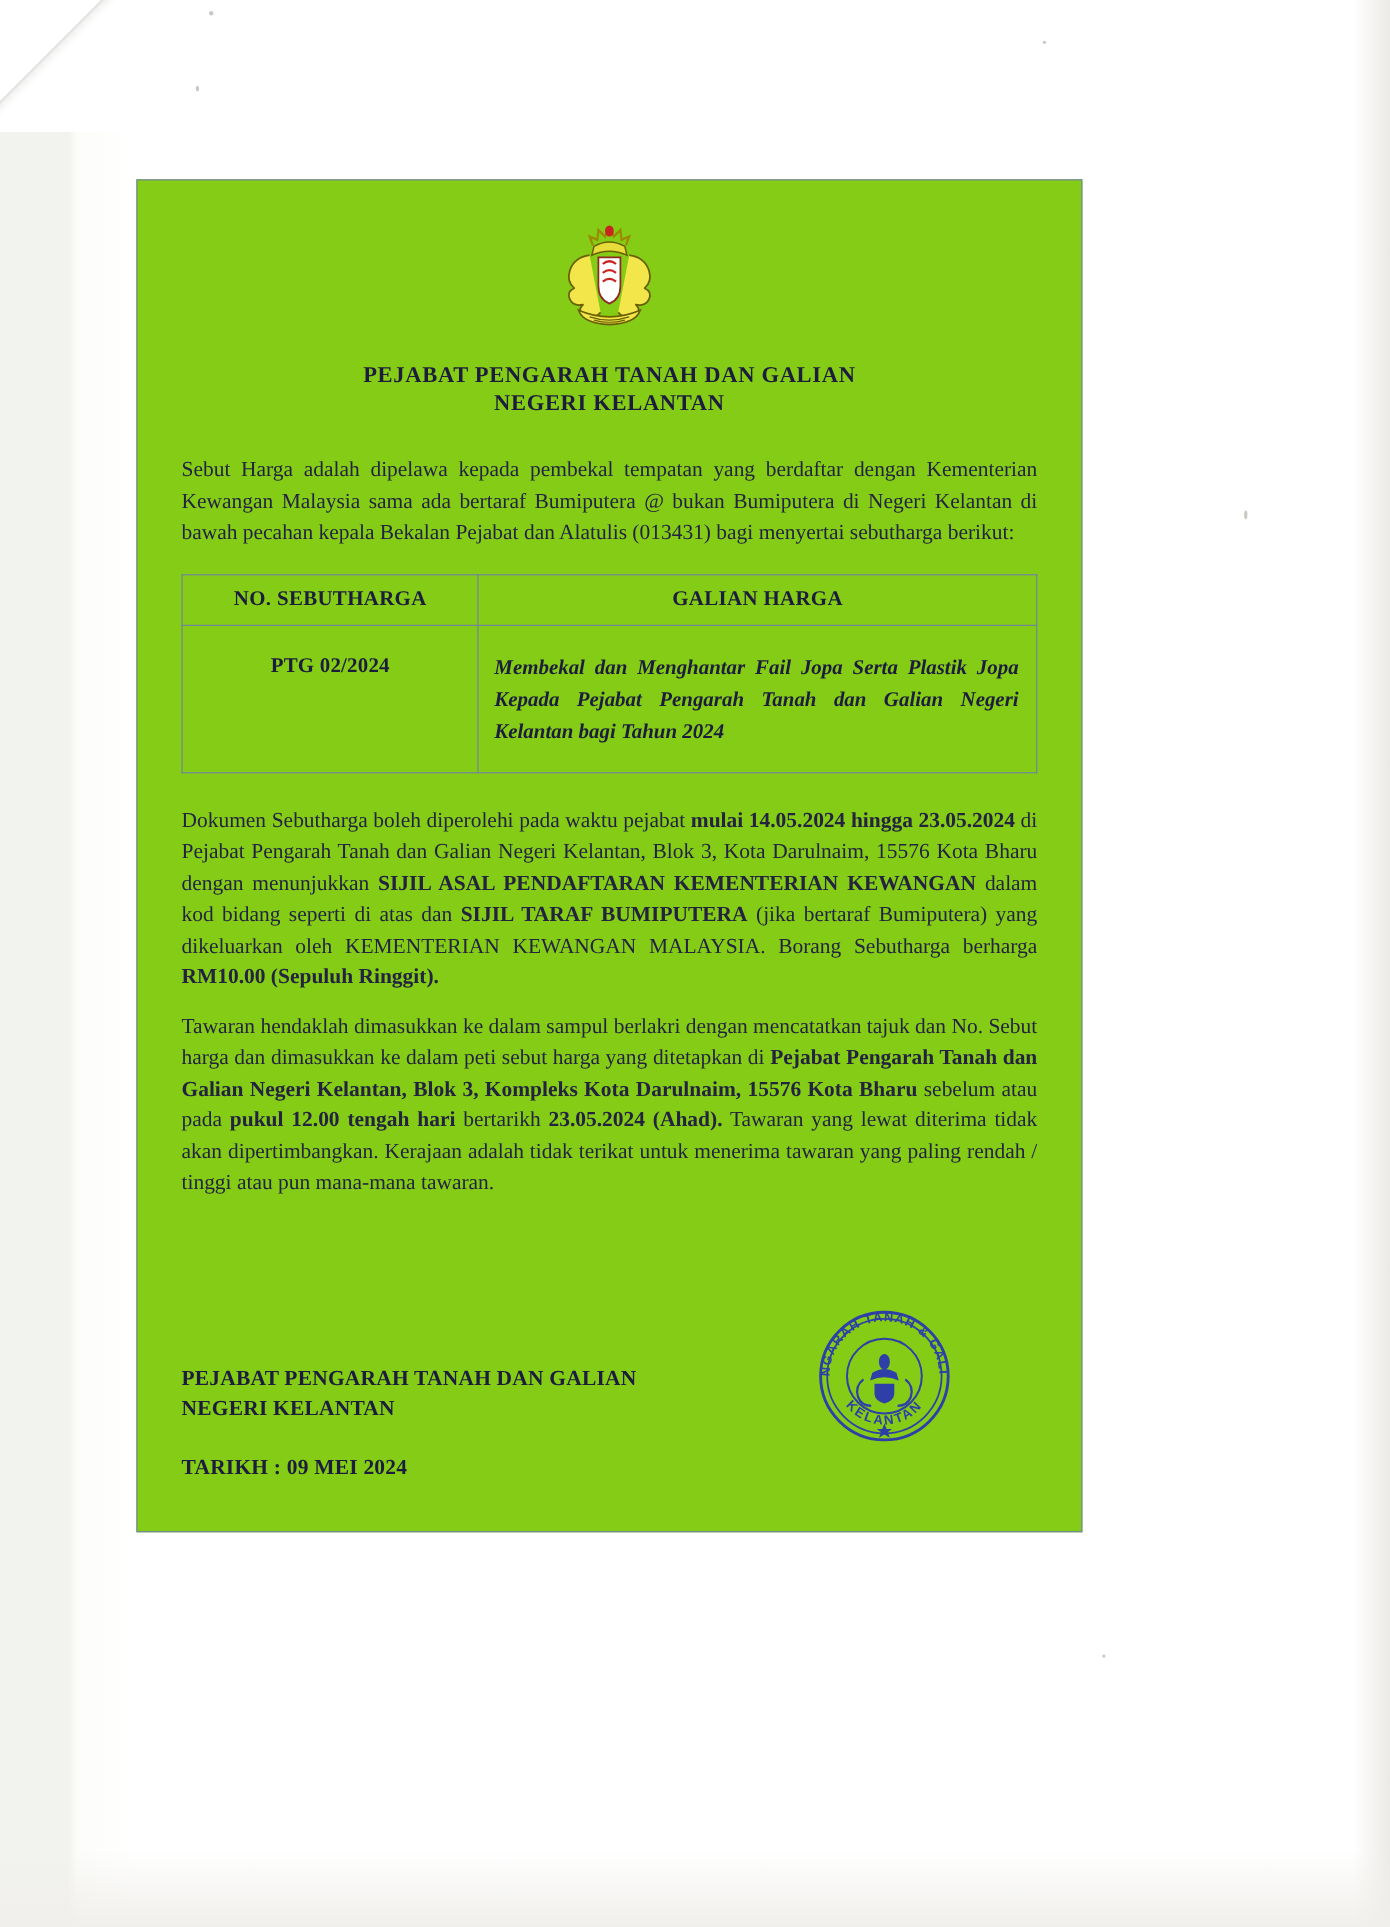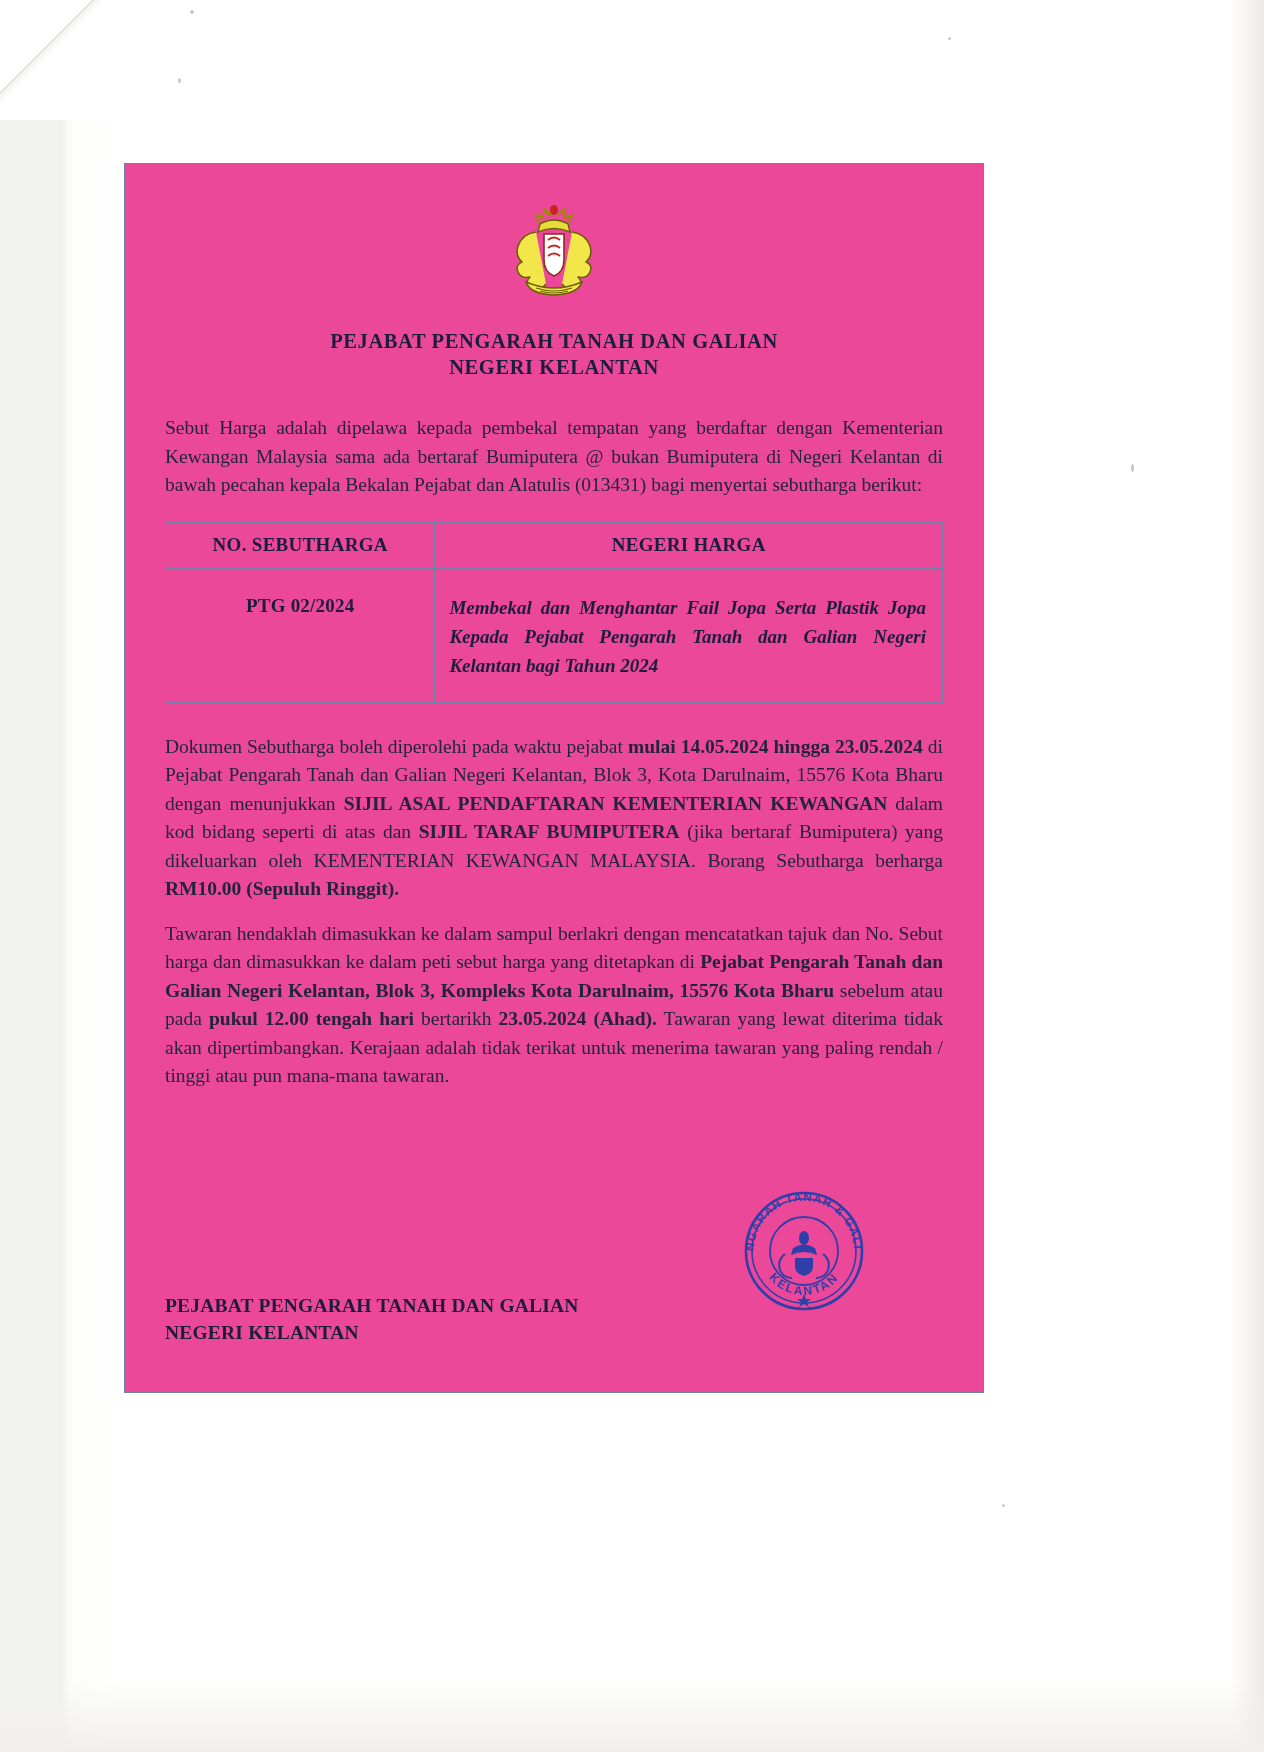--- a/index.html
+++ b/index.html
@@ -49,21 +49,21 @@
   }
 
   
   .page-frame {
     position: absolute;
     left: 124px;
     top: 163px;
     width: 860px;
     height: 1230px;
     border: 1.5px solid #6f7fa8;
-    background: #ec4899;
+    background: #84cc16;
     box-sizing: border-box;
   }
 
   .page-inner {
     position: absolute;
     left: 40px;
     right: 40px;
     top: 22px;
   }
 
@@ -229,40 +229,41 @@
 
     <div class="hdr hdr-l1">PEJABAT PENGARAH TANAH DAN GALIAN</div>
     <div class="hdr hdr-l2">NEGERI KELANTAN</div>
 
     <p class="para para-intro">Sebut Harga adalah dipelawa kepada pembekal tempatan yang berdaftar dengan Kementerian Kewangan Malaysia sama ada bertaraf Bumiputera @ bukan Bumiputera di Negeri Kelantan di bawah pecahan kepala Bekalan Pejabat dan Alatulis (013431) bagi menyertai sebutharga berikut:</p>
 
     <table class="sh-table">
       <thead>
         <tr>
           <th class="col-no">NO. SEBUTHARGA</th>
-          <th>NEGERI HARGA</th>
+          <th>GALIAN HARGA</th>
         </tr>
       </thead>
       <tbody>
         <tr>
           <td class="cell-no">PTG 02/2024</td>
           <td class="cell-desc">Membekal dan Menghantar Fail Jopa Serta Plastik Jopa Kepada Pejabat Pengarah Tanah dan Galian Negeri Kelantan bagi Tahun 2024</td>
         </tr>
       </tbody>
     </table>
 
     <p class="para para-docs"><span>Dokumen Sebutharga boleh diperolehi pada waktu pejabat </span><span class="b">mulai 14.05.2024 hingga 23.05.2024</span><span> di Pejabat Pengarah Tanah dan Galian Negeri Kelantan, Blok 3, Kota Darulnaim, 15576 Kota Bharu dengan menunjukkan </span><span class="b">SIJIL ASAL PENDAFTARAN KEMENTERIAN KEWANGAN</span><span> dalam kod bidang seperti di atas dan </span><span class="b">SIJIL TARAF BUMIPUTERA</span><span> (jika bertaraf Bumiputera) yang dikeluarkan oleh KEMENTERIAN KEWANGAN MALAYSIA.  Borang Sebutharga berharga </span><span class="b">RM10.00 (Sepuluh Ringgit).</span></p>
 
     <p class="para para-tawaran"><span>Tawaran hendaklah dimasukkan ke dalam sampul berlakri dengan mencatatkan tajuk dan No. Sebut harga dan dimasukkan ke dalam peti sebut harga yang ditetapkan di </span><span class="b">Pejabat Pengarah Tanah dan Galian Negeri Kelantan, Blok 3, Kompleks Kota Darulnaim, 15576 Kota Bharu</span><span> sebelum atau pada </span><span class="b">pukul 12.00 tengah hari</span><span> bertarikh </span><span class="b">23.05.2024 (Ahad).</span><span> Tawaran yang lewat diterima tidak akan dipertimbangkan.  Kerajaan adalah tidak terikat untuk menerima tawaran yang paling rendah / tinggi atau pun mana-mana tawaran.</span></p>
 
   </div>
 
   <div class="footer-block">
     <div class="footer-line">PEJABAT PENGARAH TANAH DAN GALIAN</div>
     <div class="footer-line">NEGERI KELANTAN</div>
+    <div class="footer-date">TARIKH : 09 MEI 2024</div>
   </div>
 
   <div class="stamp">
     <svg viewBox="0 0 138 138" width="138" height="138" aria-hidden="true">
       <defs>
         <path id="arcTop" d="M 19 69 A 50 50 0 0 1 119 69"></path>
         <path id="arcBot" d="M 25 69 A 44 44 0 0 0 113 69"></path>
       </defs>
       <circle cx="69" cy="69" r="58" fill="none" stroke="#2f3fa8" stroke-width="2.6"></circle>
       <circle cx="69" cy="69" r="52" fill="none" stroke="#2f3fa8" stroke-width="1.6"></circle>

